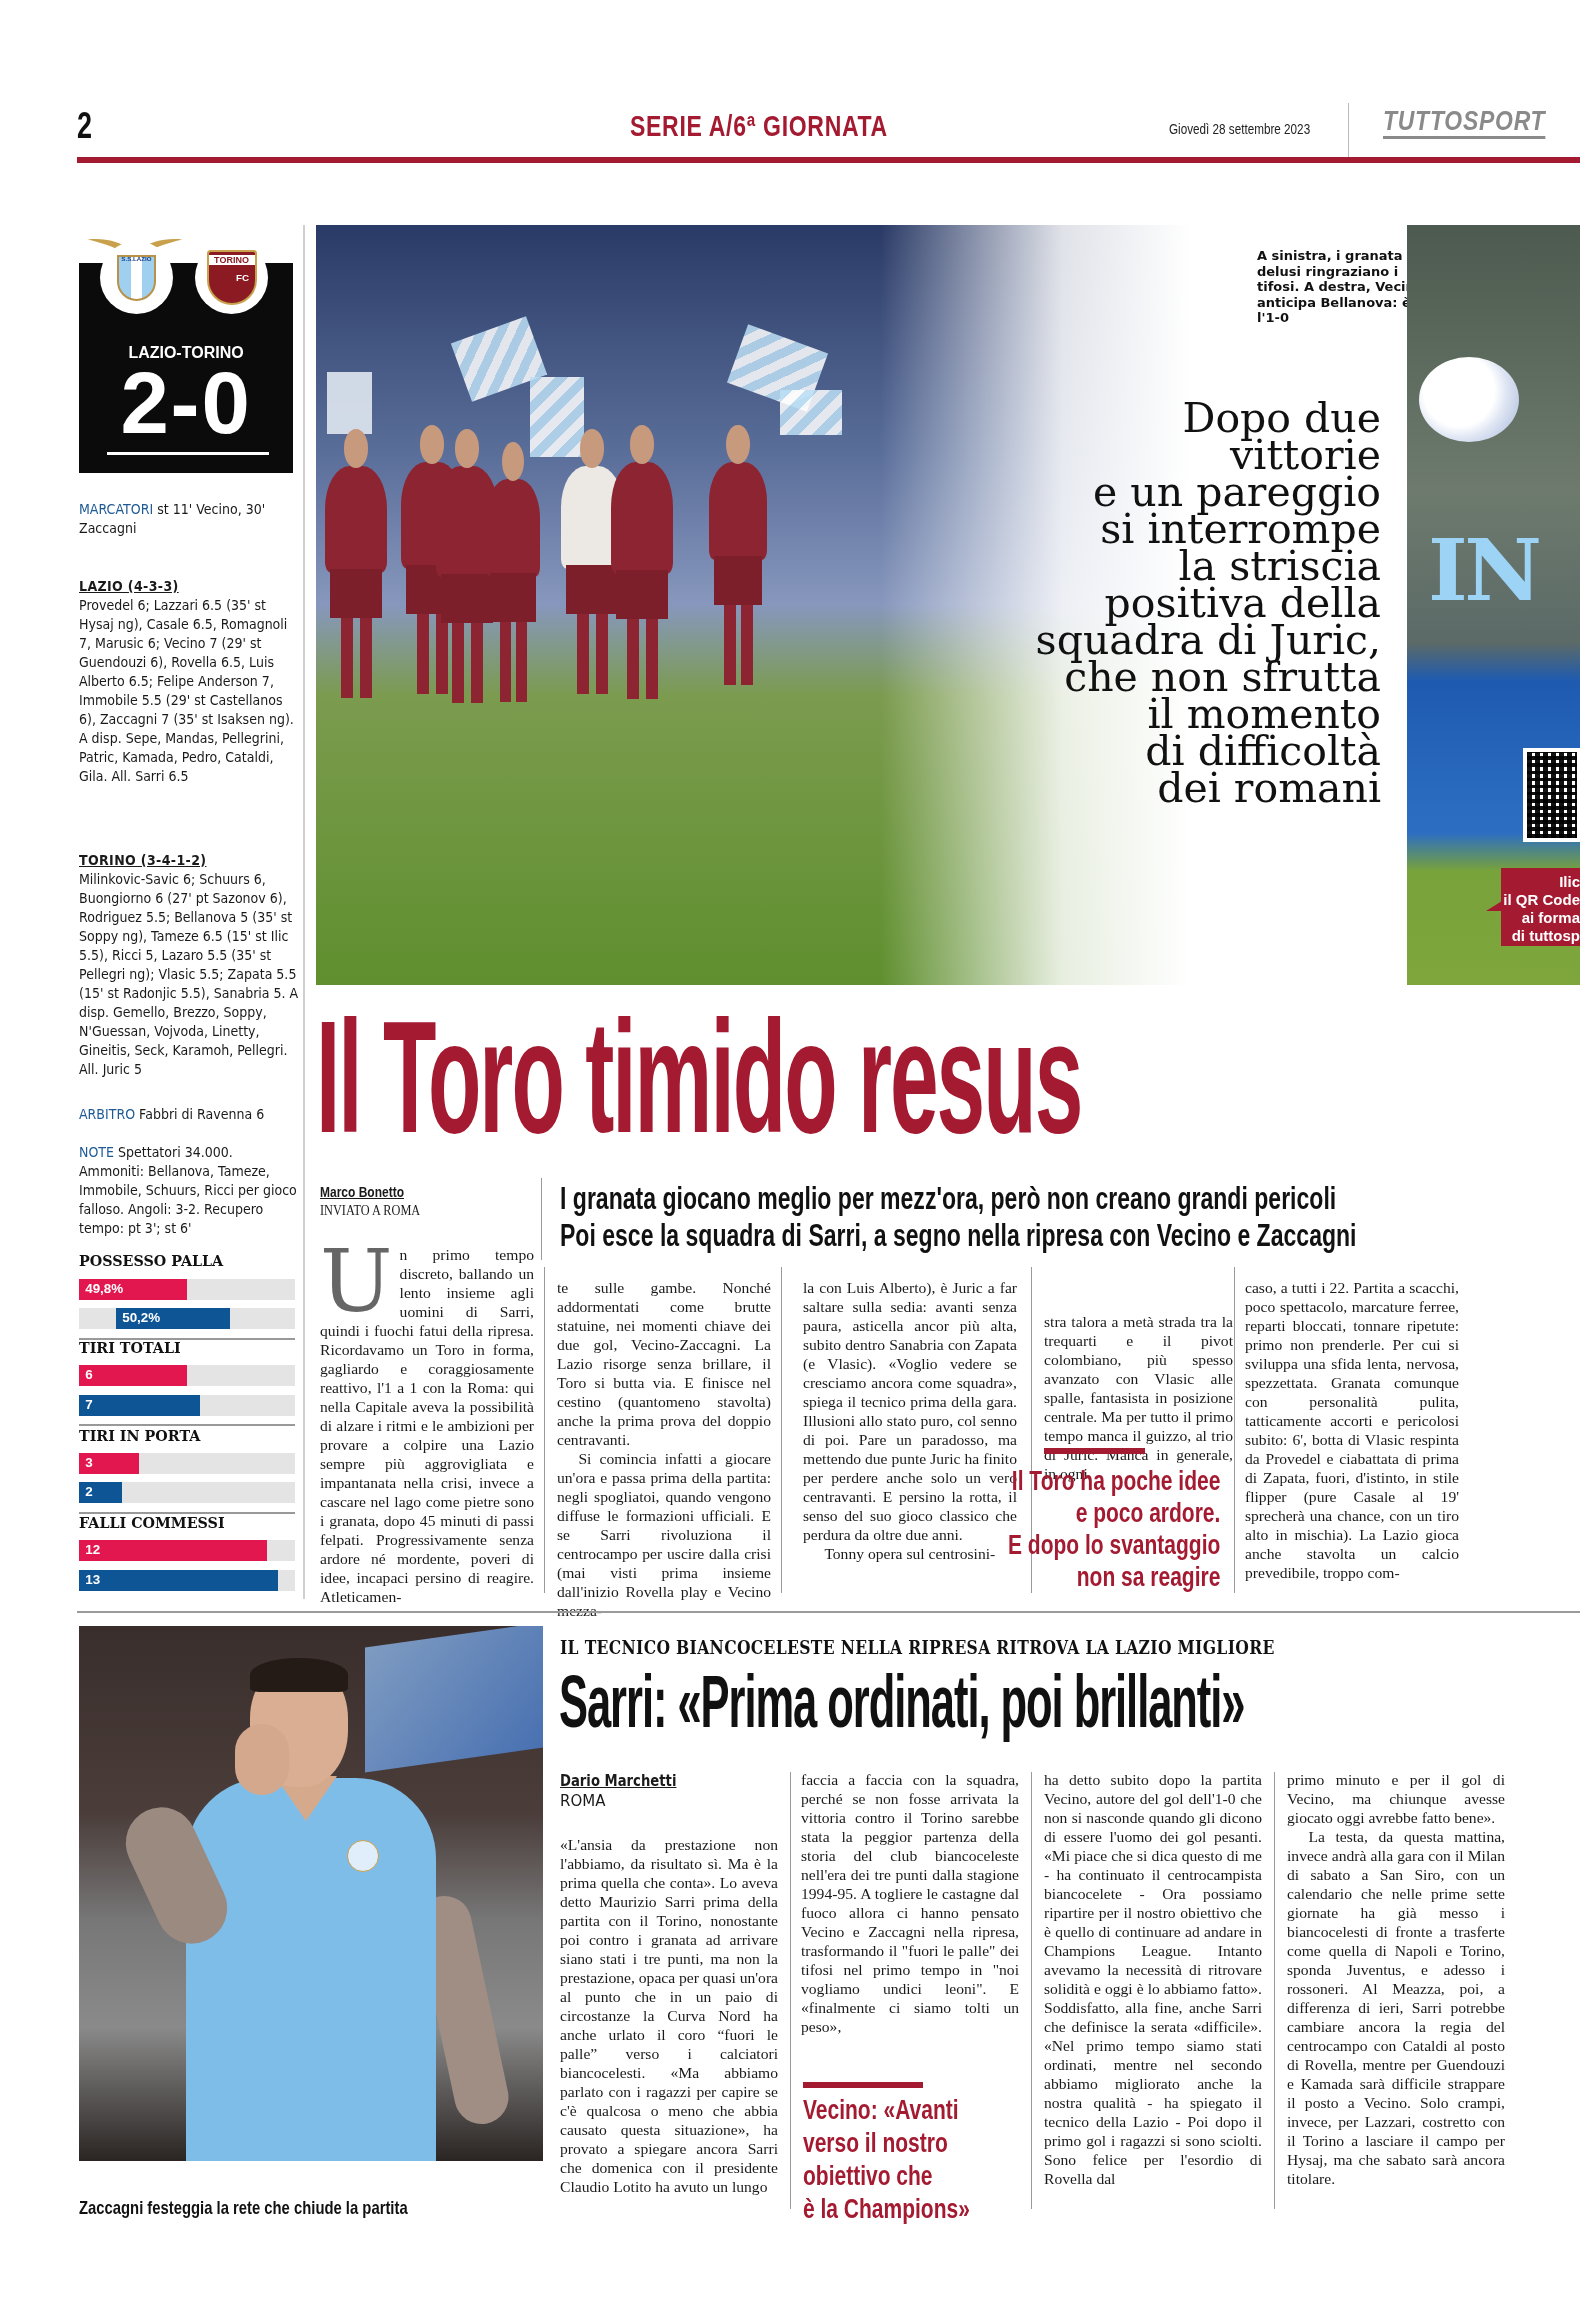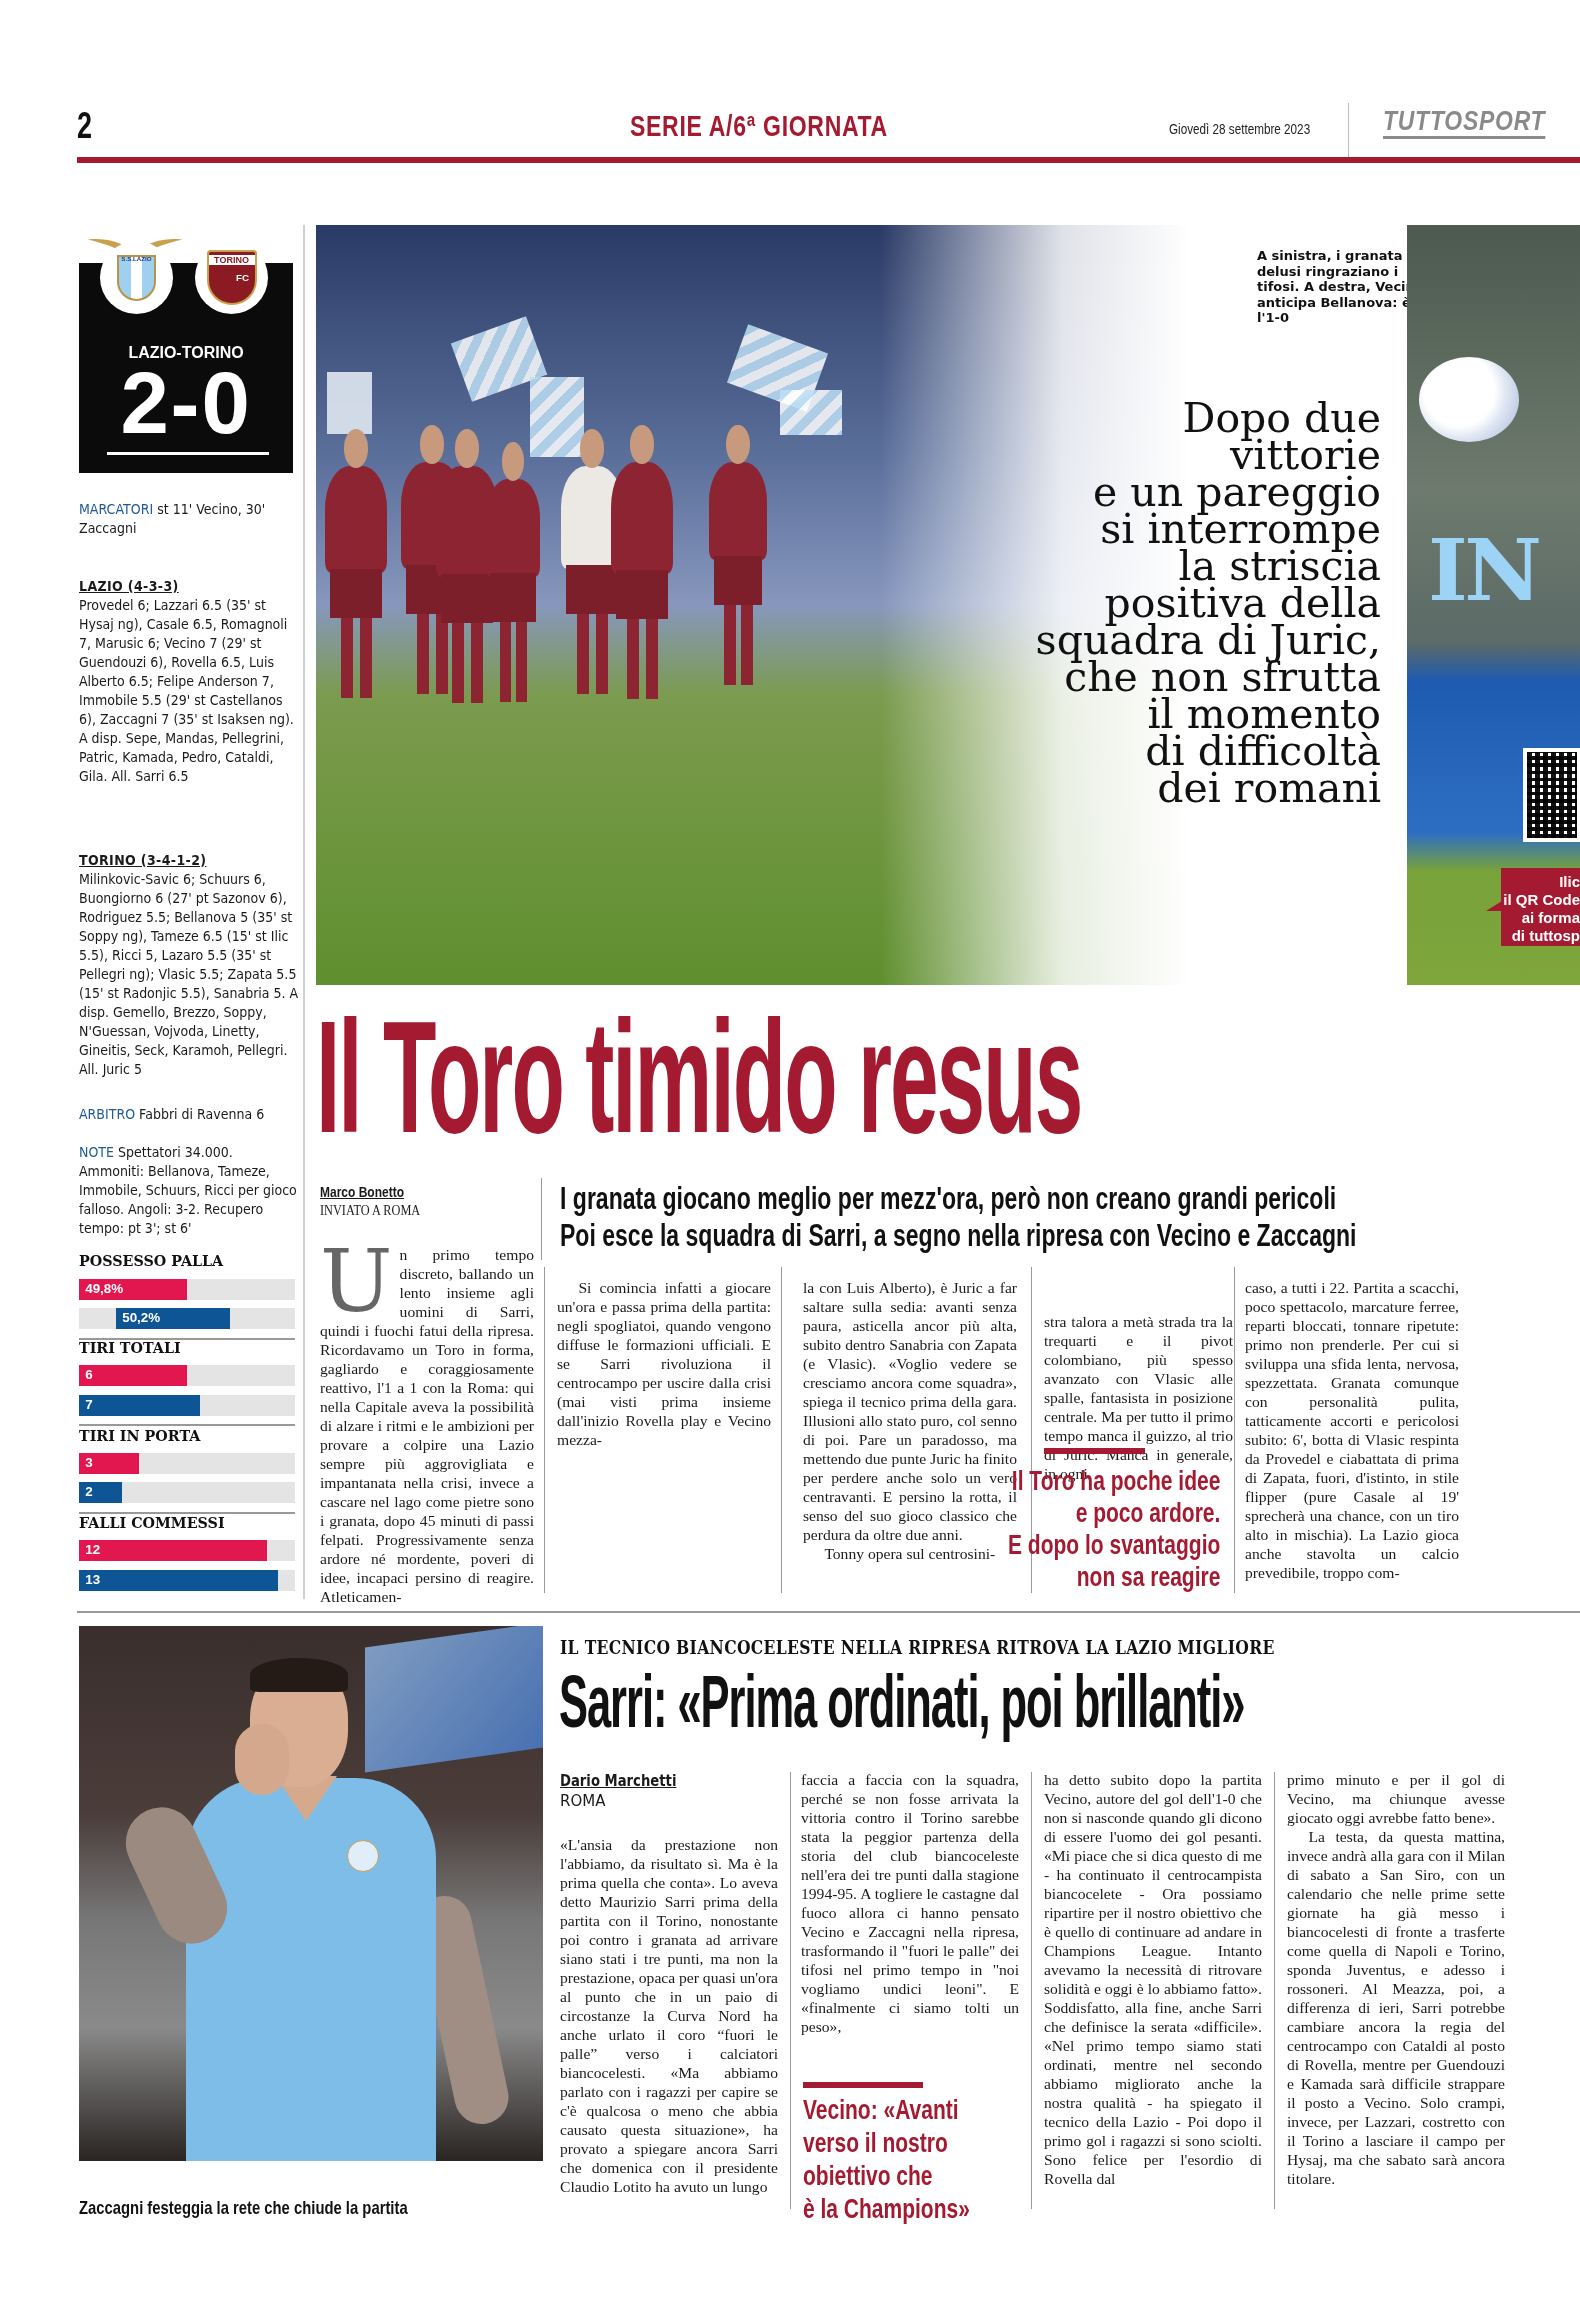--- a/index.html
+++ b/index.html
@@ -304,20 +304,21 @@
 <div class="abs vline" style="left:541px;top:1178px;height:82px;"></div>
 <div class="abs deck" style="top:1180px;">I granata giocano meglio per mezz'ora, però non creano grandi pericoli</div>
 <div class="abs deck" style="top:1217px;">Poi esce la squadra di Sarri, a segno nella ripresa con Vecino e Zaccagni</div>
 
 <div class="abs col" style="left:320px;top:1245px;width:214px;height:348px;">
   <span class="dropcap">U</span>
   <span>n primo tempo discreto, ballando un lento insieme agli uomini di Sarri, quindi i fuochi fatui della ripresa. Ricordavamo un Toro in forma, gagliardo e coraggiosamente reattivo, l'1 a 1 con la Roma: qui nella Capitale aveva la possibilità di alzare i ritmi e le ambizioni per provare a colpire una Lazio sempre più aggrovigliata e impantanata nella crisi, invece a cascare nel lago come pietre sono i granata, dopo 45 minuti di passi felpati. Progressivamente senza ardore né mordente, poveri di idee, incapaci persino di reagire. Atleticamen-</span>
 </div>
 <div class="abs vline" style="left:544px;top:1267px;height:326px;"></div>
 <div class="abs col" style="left:557px;top:1278px;width:214px;">
+  <p>te sulle gambe. Nonché addormentati come brutte statuine, nei momenti chiave dei due gol, Vecino-Zaccagni. La Lazio risorge senza brillare, il Toro si butta via. E finisce nel cestino (quantomeno stavolta) anche la prima prova del doppio centravanti.</p>
   <p class="ind">Si comincia infatti a giocare un'ora e passa prima della partita: negli spogliatoi, quando vengono diffuse le formazioni ufficiali. E se Sarri rivoluziona il centrocampo per uscire dalla crisi (mai visti prima insieme dall'inizio Rovella play e Vecino mezza-</p>
 </div>
 <div class="abs vline" style="left:781px;top:1267px;height:326px;"></div>
 <div class="abs col" style="left:803px;top:1278px;width:214px;">
   <p>la con Luis Alberto), è Juric a far saltare sulla sedia: avanti senza paura, asticella ancor più alta, subito dentro Sanabria con Zapata (e Vlasic). «Voglio vedere se cresciamo ancora come squadra», spiega il tecnico prima della gara. Illusioni allo stato puro, col senno di poi. Pare un paradosso, ma mettendo due punte Juric ha finito per perdere anche solo un vero centravanti. E persino la rotta, il senso del suo gioco classico che perdura da oltre due anni.</p>
   <p class="ind">Tonny opera sul centrosini-</p>
 </div>
 <div class="abs vline" style="left:1031px;top:1267px;height:326px;"></div>
 <div class="abs col" style="left:1044px;top:1278px;width:189px;margin-top:34px;">
   <p>stra talora a metà strada tra la trequarti e il pivot colombiano, più spesso avanzato con Vlasic alle spalle, fantasista in posizione centrale. Ma per tutto il primo tempo manca il guizzo, al trio di Juric. Manca in generale, in ogni</p>

